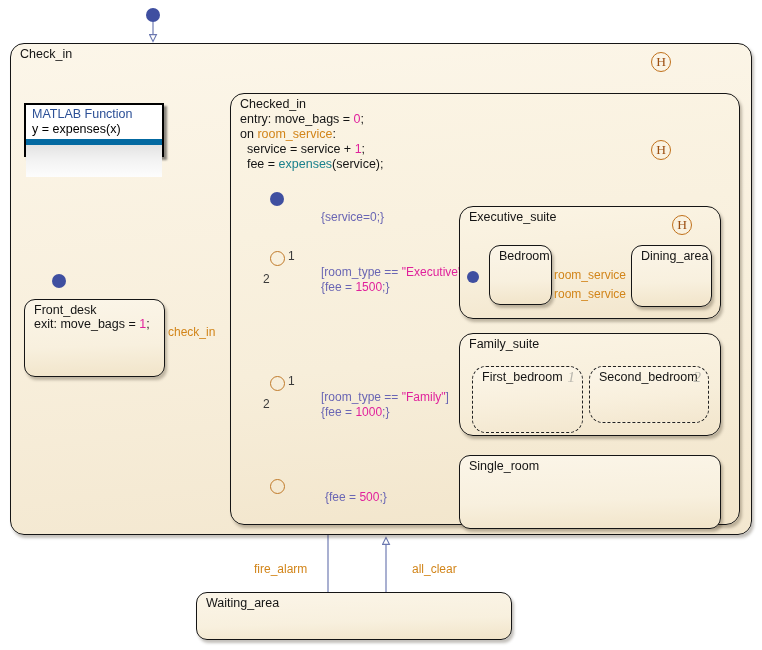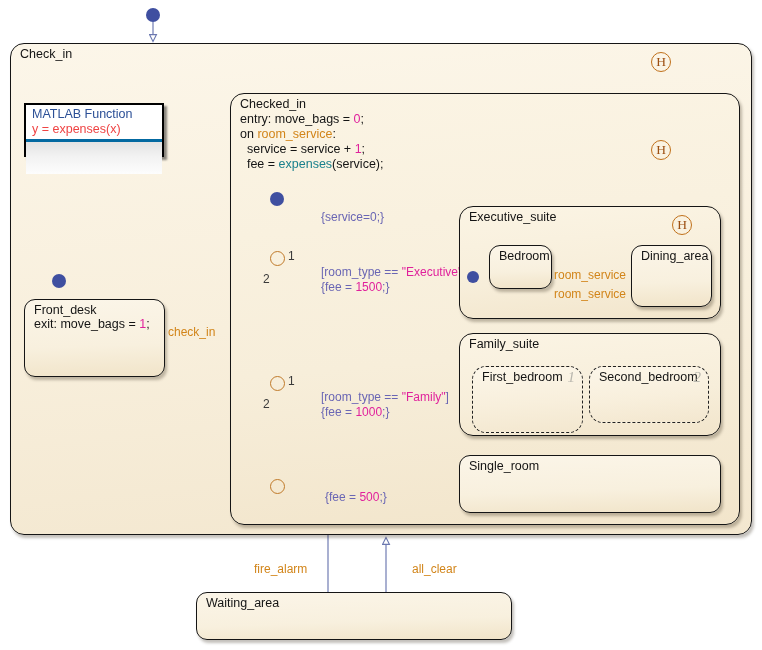--- a/index.html
+++ b/index.html
@@ -77,23 +77,23 @@
     box-sizing: border-box;
     border: 2.4px solid #000000;
     background: #ffffff;
     box-shadow: 3px 3px 2px rgba(0,0,0,0.45);
   }
   .mfun-title {
     font-size: 12.5px; color: #2b4f96;
     padding: 2px 0 0 6px; line-height: 15px;
   }
   .mfun-sig {
-    font-size: 12.5px; color: #ef4444;
+    font-size: 12.5px; color: #000000;
     padding: 0 0 2px 6px; line-height: 15px;
-    border-bottom: 3px solid #0369a1;
+    border-bottom: 6px solid #0369a1;
   }
   .mfun-foot {
     height: 32px;
     background: linear-gradient(180deg, #e3e3e3 0%, #f2f2f2 45%, #fdfdfd 100%);
   }
 
   
   .hist {
     position: absolute;
     width: 20px; height: 20px;
@@ -228,21 +228,21 @@
 <div class="tlabel cond" style="left:295px; top:490px;"><span>{fee = </span><span class="k-num">500</span><span>;}</span></div>
 
 <div class="state sub" style="left:459px; top:206px; width:262px; height:113px;">
   <div class="state-label">Executive_suite</div>
 </div>
 
 <div class="hist" style="left:672px; top:215px;">H</div>
 
 <div class="dot sm" style="left:467px; top:271px;"></div>
 
-<div class="state leaf" style="left:489px; top:245px; width:63px; height:44px;">
+<div class="state leaf" style="left:489px; top:245px; width:63px; height:60px;">
   <div class="state-label">Bedroom</div>
 </div>
 
 <div class="state leaf" style="left:631px; top:245px; width:81px; height:62px;">
   <div class="state-label">Dining_area</div>
 </div>
 
 <div class="tlabel evt" style="left:554px; top:268px;">room_service</div>
 <div class="tlabel evt" style="left:554px; top:287px;">room_service</div>
 
@@ -253,21 +253,21 @@
 <div class="state dashed" style="left:472px; top:366px; width:111px; height:67px;">
   <div class="state-label">First_bedroom</div>
   <div class="num-badge" style="right:7px; top:2px;">1</div>
 </div>
 
 <div class="state dashed" style="left:589px; top:366px; width:120px; height:57px;text-decoration:underline;">
   <div class="state-label">Second_bedroom</div>
   <div class="num-badge" style="right:7px; top:2px;">2</div>
 </div>
 
-<div class="state leaf" style="left:459px; top:455px; width:262px; height:58px;">
+<div class="state leaf" style="left:459px; top:455px; width:262px; height:74px;">
   <div class="state-label">Single_room</div>
 </div>
 
 <div class="tlabel evt" style="left:254px; top:562px;text-align:center;">fire_alarm</div>
 <div class="tlabel evt" style="left:412px; top:562px;">all_clear</div>
 
 <div class="state leaf" style="left:196px; top:592px; width:316px; height:48px;">
   <div class="state-label">Waiting_area</div>
 </div>
 

